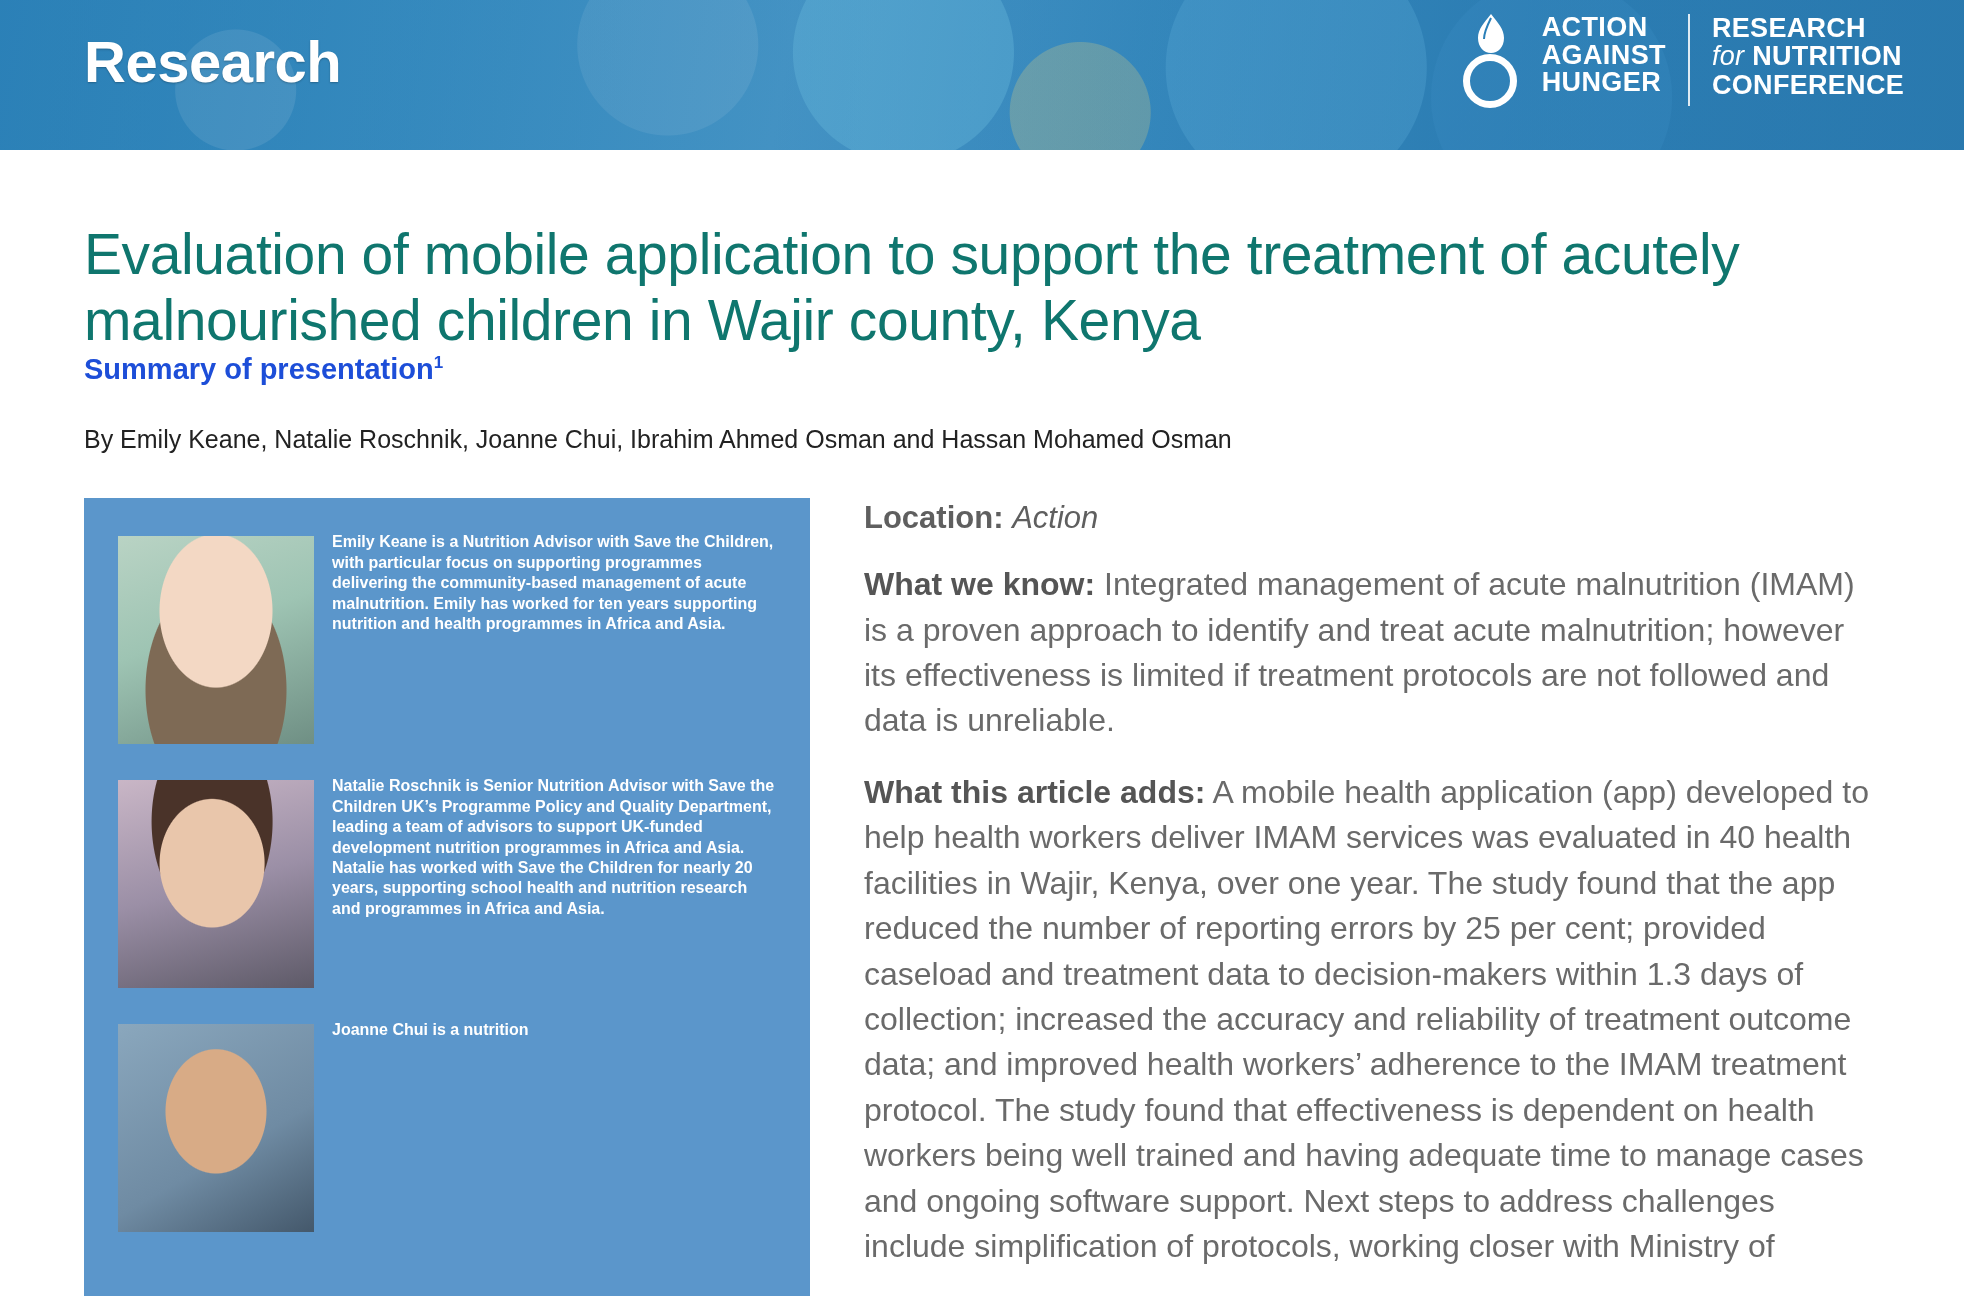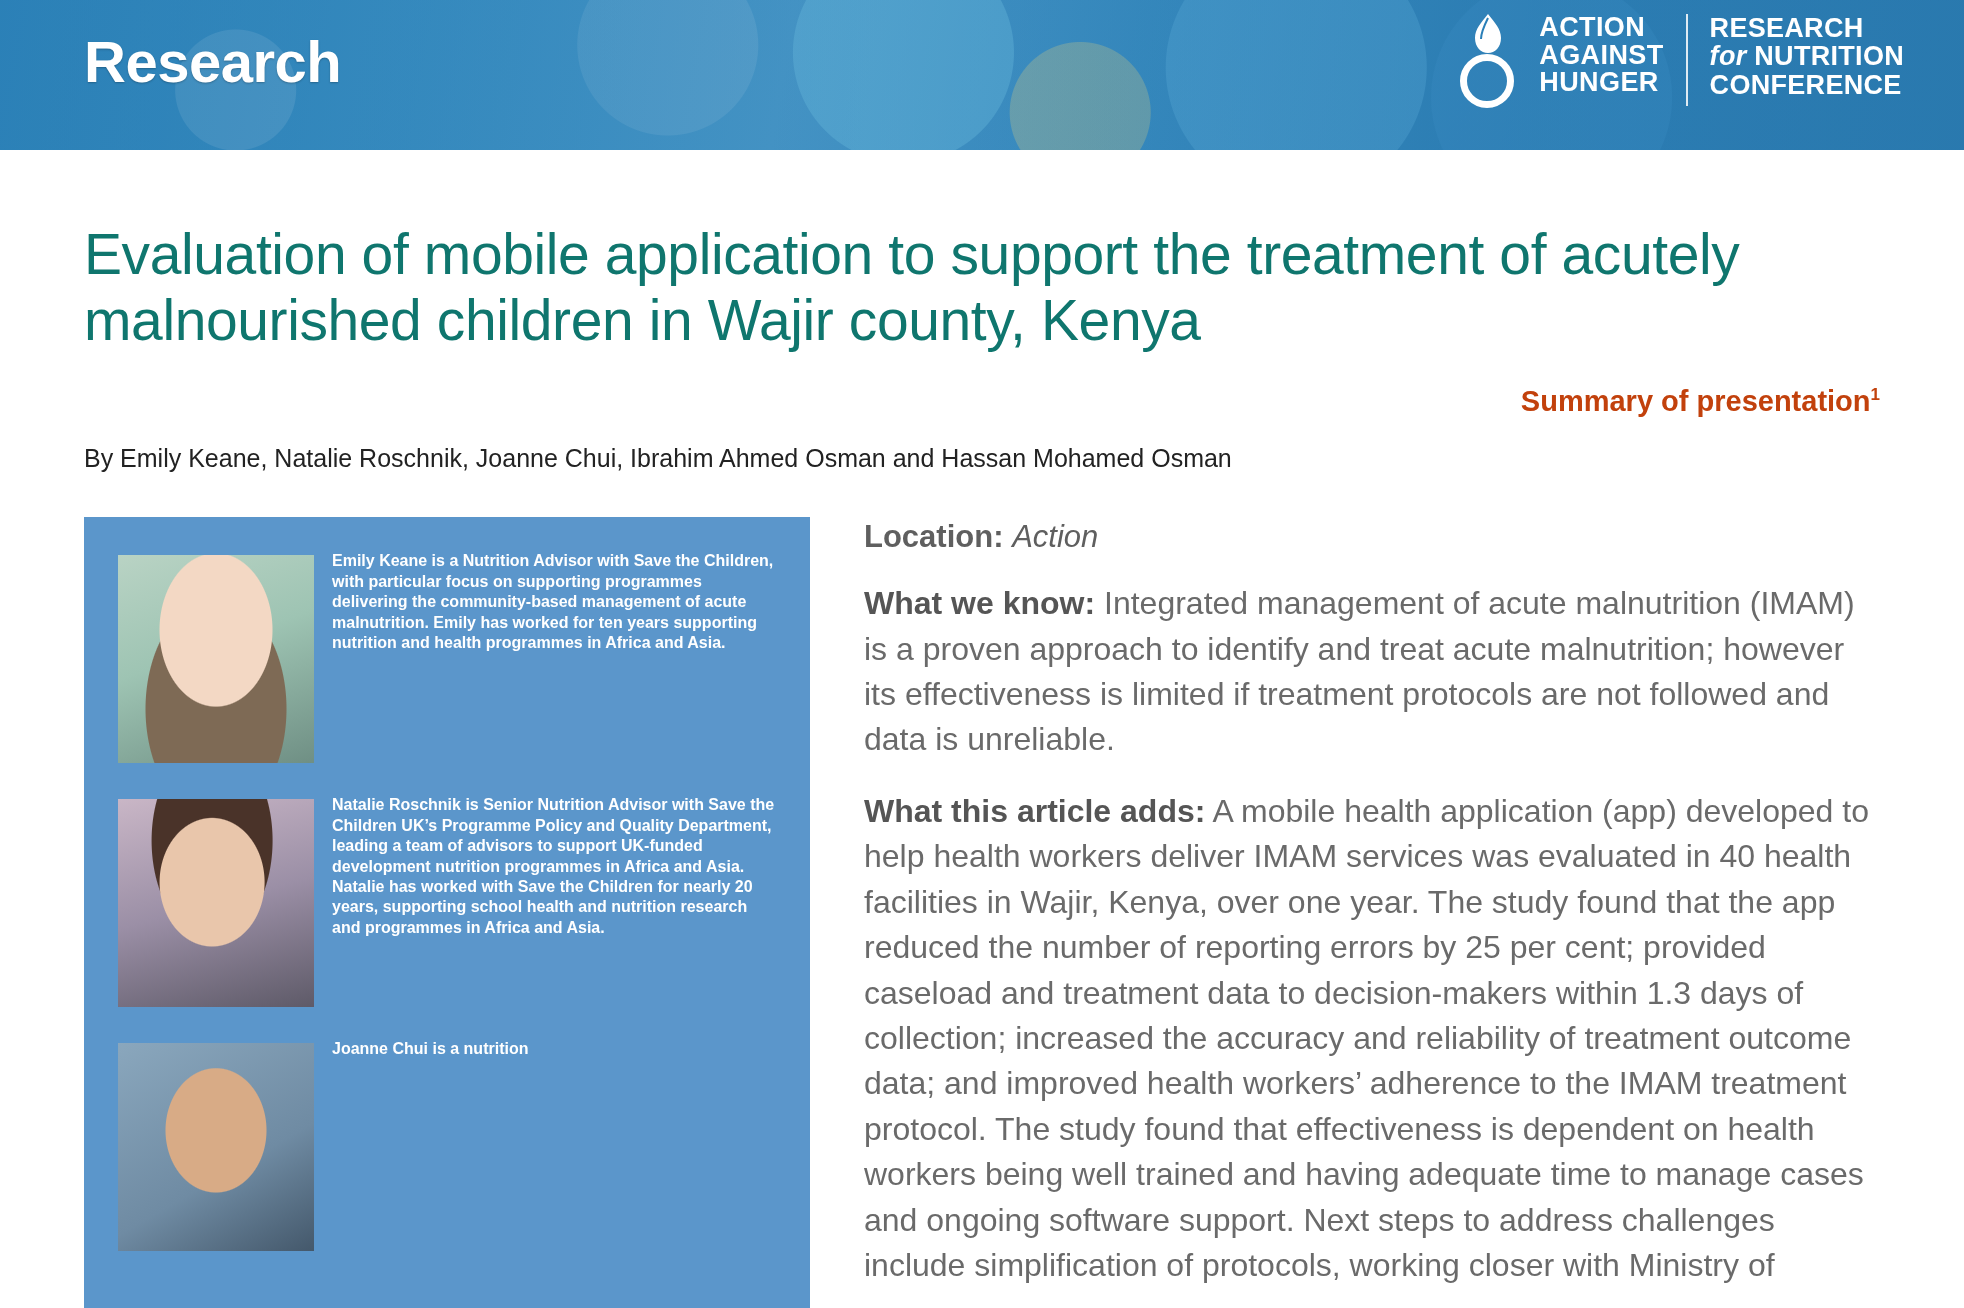--- a/index.html
+++ b/index.html
@@ -97,52 +97,50 @@
   }
   .conf-text {
     font-size: 27px;
     font-weight: bold;
     line-height: 1.05;
     letter-spacing: 0.3px;
     text-transform: uppercase;
   }
   .conf-text .ital {
     font-style: italic;
-    font-weight: bold;
+    font-weight: normal;
     text-transform: none;
   }
 
   
   .page {
     position: relative;
     padding: 0 84px;
   }
   h1.article-title {
     margin: 72px 0 0 0;
     font-size: 57px;
     line-height: 1.15;
     font-weight: normal;
     color: #0f766e;
     max-width: 1790px;
     letter-spacing: -0.4px;
   }
   .subhead {
-    margin-top: 32px;
     font-size: 29px;
     font-weight: bold;
-    color: #c2410c;
-    text-align: right;
+    color: #1d4ed8;
   }
   .subhead sup {
     font-size: 17px;
     font-weight: bold;
     vertical-align: super;
   }
   .byline {
-    margin-top: 26px;
+    margin-top: 39px;
     font-size: 25px;
     color: #222222;
   }
 
   .columns {
     display: flex;
     margin-top: 44px;
     gap: 54px;
   }
 

